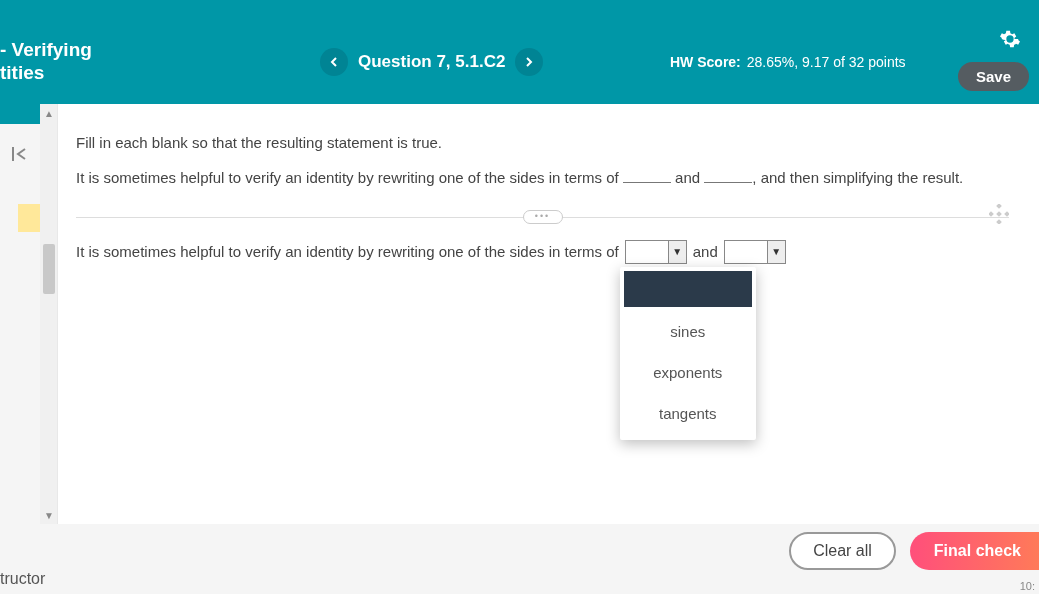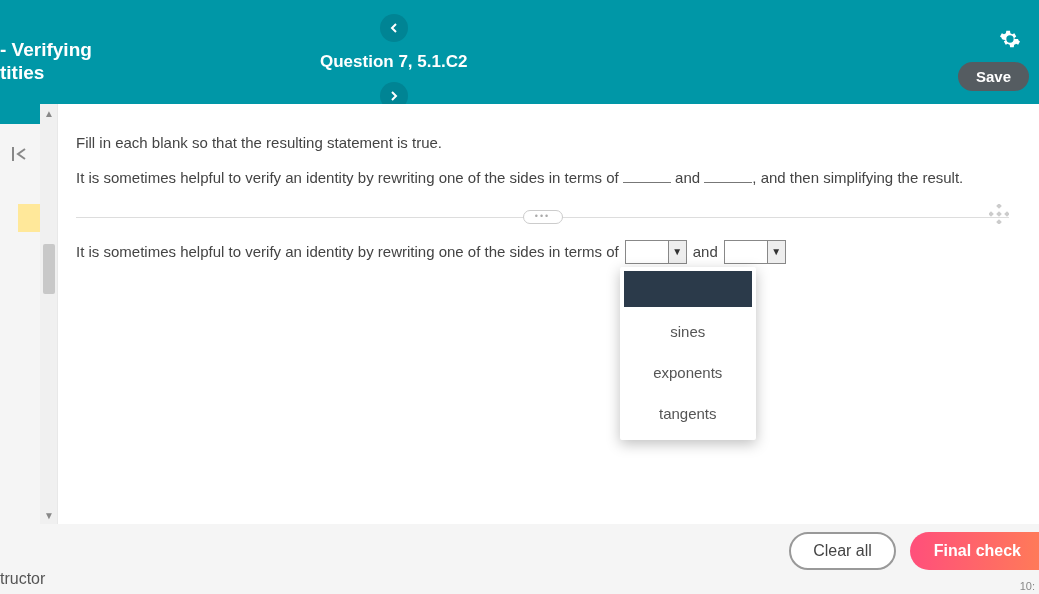--- a/index.html
+++ b/index.html
@@ -27,21 +27,20 @@
     line-height: 1.2;
     padding-left: 0;
     width: 200px;
   }
   .nav-group {
     display: flex;
     align-items: center;
     gap: 10px;
     position: absolute;
     left: 320px;
-    flex-direction: column;
   }
   .nav-btn {
     width: 28px; height: 28px;
     border-radius: 50%;
     background: #008494;
     display: flex; align-items: center; justify-content: center;
     color: #fff;
     font-size: 13px;
     font-weight: bold;
     cursor: pointer;
@@ -179,20 +178,24 @@
         </svg>
     </div>
     <div class="question-label">Question 7, 5.1.C2</div>
     <div class="nav-btn">
       <svg width="8" height="10" viewBox="0 0 8 10">
           <path d="M2 1 L6 5 L2 9" stroke="#fff" stroke-width="2" fill="none"></path>
         </svg>
     </div>
   </div>
   <div class="score-block">
+    <div class="row">
+      <b>HW Score:</b>
+      <span>28.65%, 9.17 of 32 points</span>
+    </div>
   </div>
   <div class="gear">
     <svg width="22" height="22" viewBox="0 0 24 24">
       <path fill="#fff" d="M12 8a4 4 0 100 8 4 4 0 000-8zm9 4a7 7 0 01-.1 1.2l2 1.6-2 3.4-2.4-1a7 7 0 01-2 1.2l-.4 2.6h-4l-.4-2.6a7 7 0 01-2-1.2l-2.4 1-2-3.4 2-1.6A7 7 0 013 12a7 7 0 01.1-1.2l-2-1.6 2-3.4 2.4 1a7 7 0 012-1.2L8 3h4l.4 2.6a7 7 0 012 1.2l2.4-1 2 3.4-2 1.6c.1.4.2.8.2 1.2z"></path>
     </svg>
   </div>
   <button class="save-btn">Save</button>
 </div>
 
 <div class="collapse-tab">

